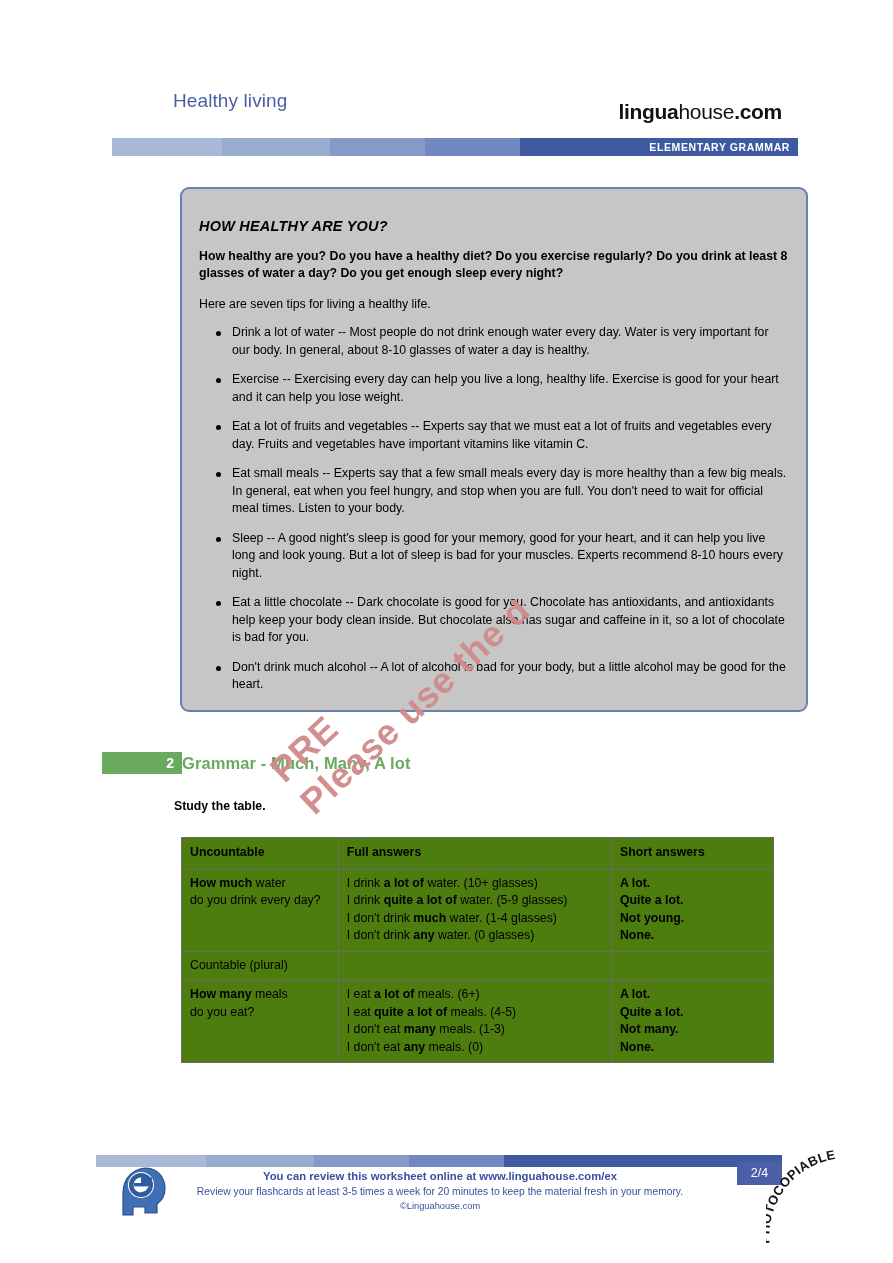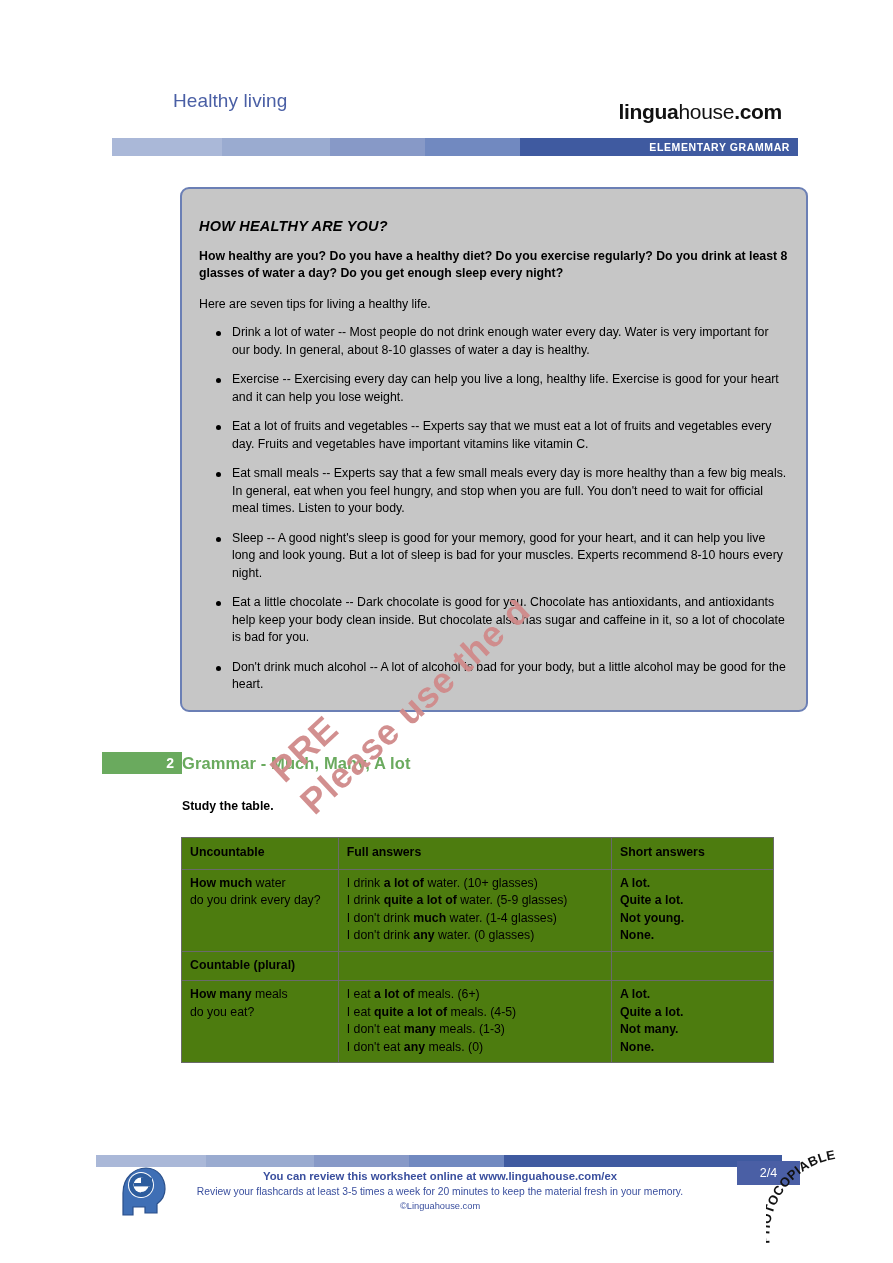--- a/index.html
+++ b/index.html
@@ -151,21 +151,21 @@
   }
   .sec-title {
     margin-left: 0;
     font-size: 16.5px;
     font-weight: bold;
     color: #6aaa5e;
     letter-spacing: 0.1px;
   }
   .study-line {
     position: absolute;
-    left: 182px;
+    left: 174px;
     top: 799px;
     font-size: 12.3px;
     font-weight: bold;
     color: #000;
   }
 
   
   .grammar-table {
     position: absolute;
     left: 181px;
@@ -179,21 +179,21 @@
     vertical-align: top;
     font-size: 12.3px;
     line-height: 17.5px;
     color: #000;
     padding: 5px 8px 6px 8px;
   }
   .grammar-table td.c1 { width: 160px; }
   .grammar-table td.c2 { width: 275px; }
   .grammar-table td.c3 { width: 166px; }
   .grammar-table td.hdr { font-weight: bold; padding-top: 6px; padding-bottom: 7px; }
-  .grammar-table td.subhdr { font-weight: bold; }
+  .grammar-table td.subhdr { font-weight: normal; }
   .grammar-table .line { display: block; white-space: nowrap; }
   b { font-weight: bold; }
 
   
   .watermark-clip {
     position: absolute;
     left: 182px;
     top: 600px;
     width: 626px;
     height: 290px;
@@ -246,21 +246,21 @@
     color: #3a4f9e;
   }
   .ft-1 { font-size: 11.3px; font-weight: bold; line-height: 15px; }
   .ft-2 { font-size: 10.3px; line-height: 15px; }
   .ft-3 { font-size: 9.3px; line-height: 14px; }
 
   .page-badge {
     position: absolute;
     left: 737px;
     top: 1161px;
-    width: 63px;
+    width: 45px;
     height: 24px;
     background: #4a5fa5;
     color: #ffffff;
     font-size: 12.5px;
     display: flex;
     align-items: center;
     justify-content: center;
   }
 
   .photocopiable {

